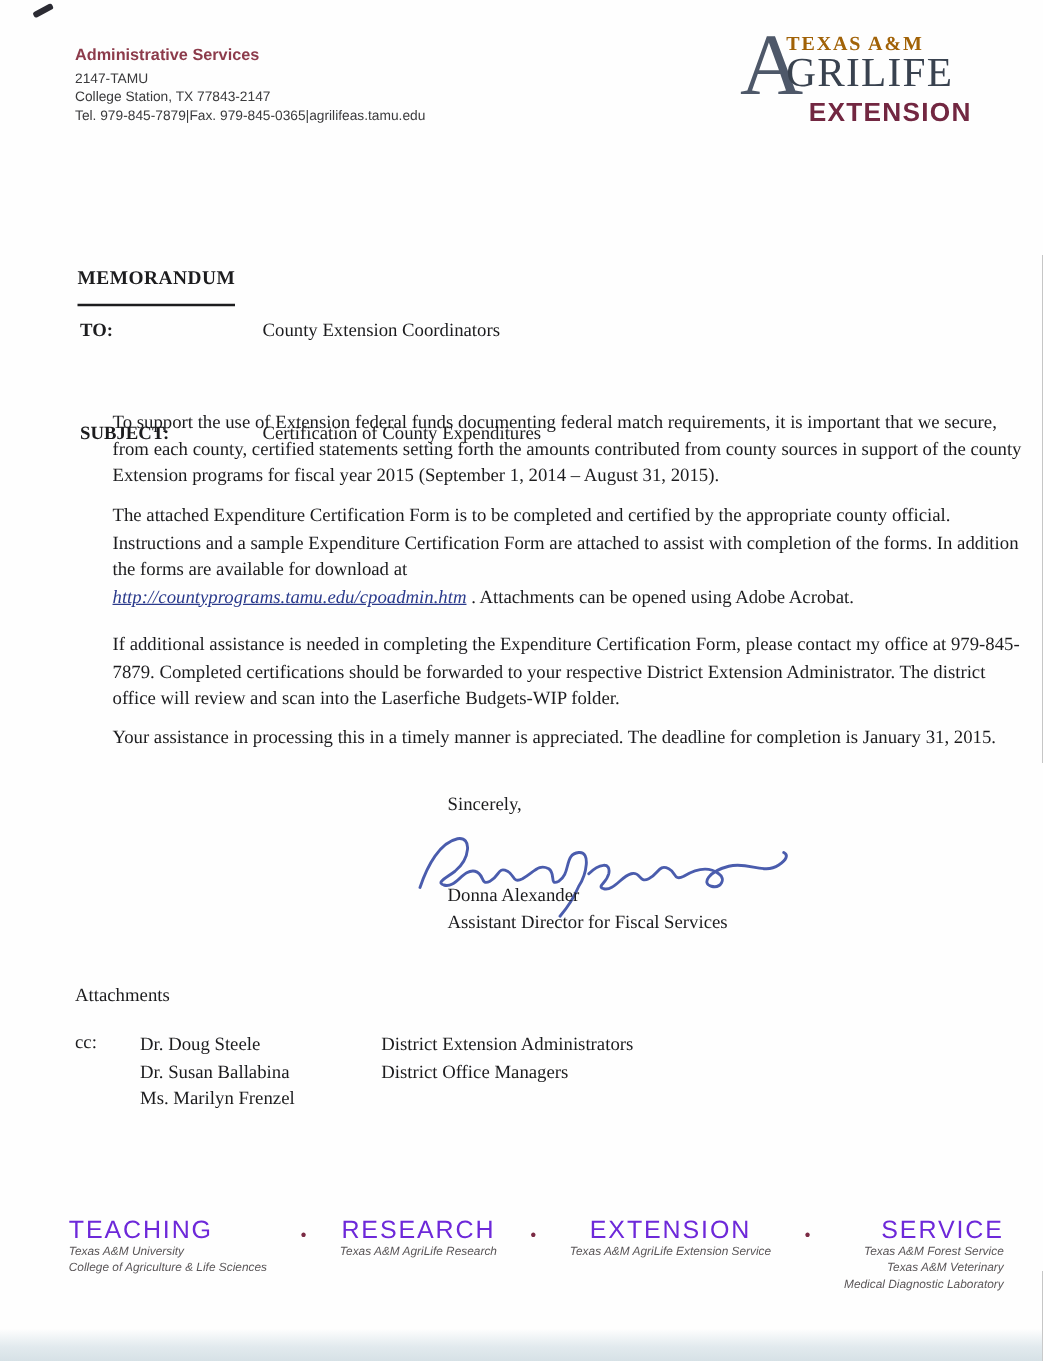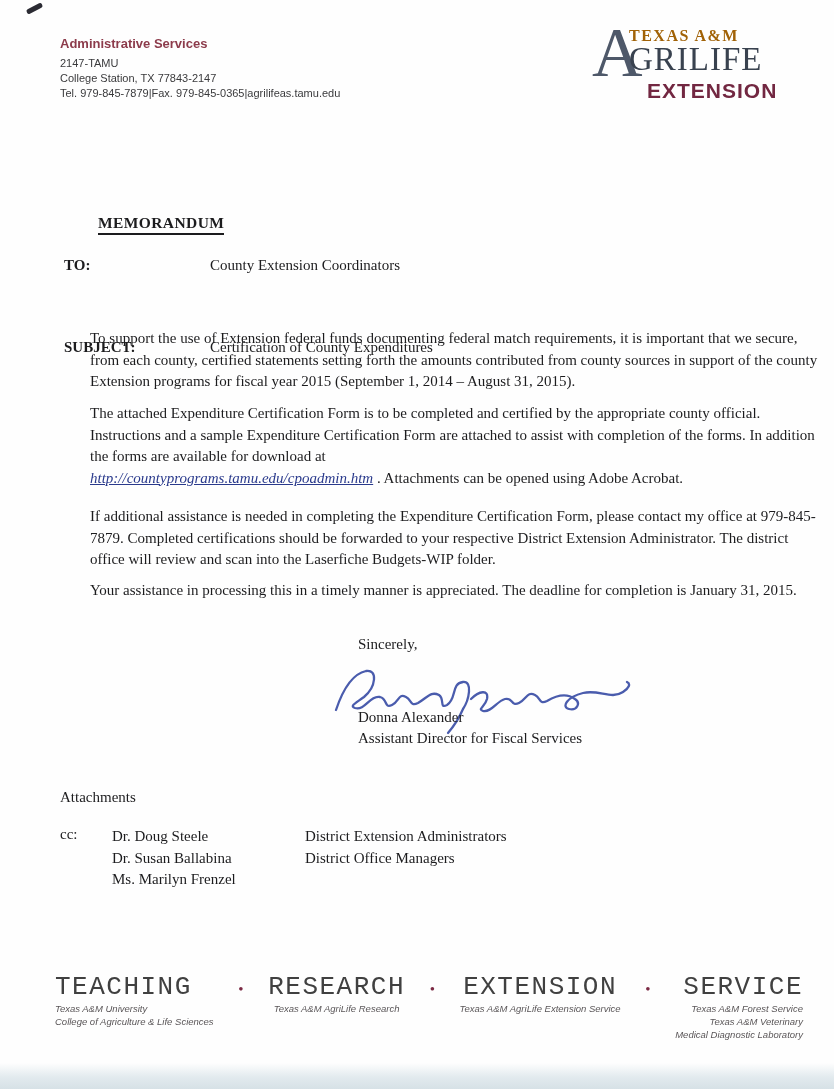--- a/index.html
+++ b/index.html
@@ -45,21 +45,21 @@
   .logo-bottom{
     position:absolute;left:55px;top:57px;
     color:#722741;font-size:21px;font-weight:bold;letter-spacing:1px;
     font-family:"Liberation Sans",sans-serif;
   }
   
   .date-line{position:absolute;left:0;top:160px;width:834px;text-align:center;font-size:15px;}
   .memo-title{
     position:absolute;left:62px;top:214px;
     font-size:15.5px;font-weight:bold;letter-spacing:.4px;
-    border-bottom:2px solid #1c1c1e;padding-bottom:1px;margin-left:36px;
+    border-bottom:2px solid #1c1c1e;padding-bottom:11px;
   }
   .memo-row{position:absolute;left:64px;width:720px;font-size:15px;}
   .memo-row .label{font-weight:bold;}
   .memo-row .value{position:absolute;left:146px;top:0;}
   .row-to{top:257px;}
   .row-subject{top:295px;margin-top:44px;}
   .para{
     position:absolute;left:58px;width:732px;
     font-size:15px;line-height:21.5px;margin-left:32px;
   }
@@ -78,22 +78,22 @@
   .cc-label{position:absolute;left:60px;top:826px;font-size:15px;}
   .cc-names{position:absolute;left:112px;top:826px;font-size:15px;line-height:21.5px;}
   .cc-groups{position:absolute;left:305px;top:826px;font-size:15px;line-height:21.5px;}
   
   .footer{
     position:absolute;left:55px;top:973px;width:748px;
     display:flex;justify-content:space-between;align-items:flex-start;
   }
   .footer-col{display:flex;flex-direction:column;}
   .footer-col .word{
-    font-family:Liberation Mono, monospace;
-    font-size:26px;color:#404040;letter-spacing:1.5px;line-height:1.1;
+    font-family:Liberation Sans, sans-serif;
+    font-size:20px;color:#6d28d9;letter-spacing:1.5px;line-height:1.1;
   }
   .footer-col .subs{
     font-family:"Liberation Sans",sans-serif;font-style:italic;
     font-size:9.5px;color:#5a5658;line-height:12px;margin-top:1px;
   }
   .col-teaching{align-items:flex-start;text-align:left;}
   .col-research,.col-extension{align-items:center;text-align:center;}
   .col-service{align-items:flex-end;text-align:right;}
   .footer-dot{color:#7b2a44;font-size:15px;margin-top:8px;}
 </style>

